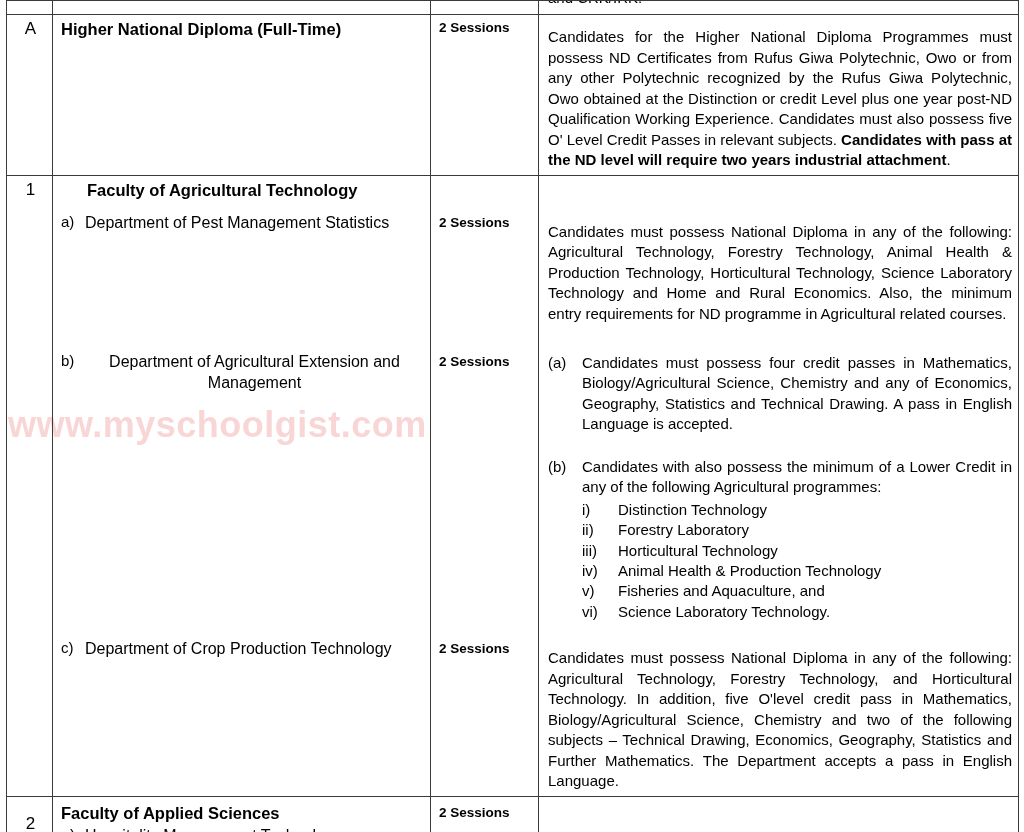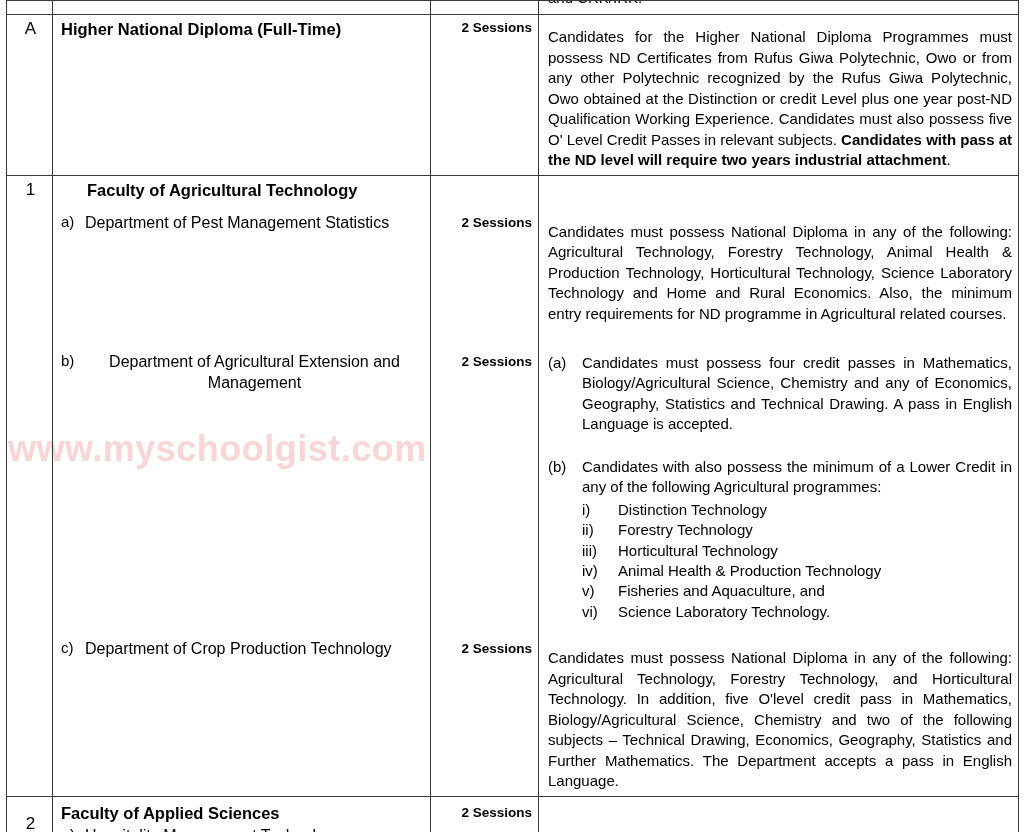--- a/index.html
+++ b/index.html
@@ -13,21 +13,21 @@
     font-family: "Liberation Sans", sans-serif;
     color: #000000;
     overflow: hidden;
     position: relative;
   }
 
   
   #watermark {
     position: absolute;
     left: 8px;
-    top: 428px;
+    top: 404px;
     width: 540px;
     font-family: "Liberation Sans", sans-serif;
     font-weight: bold;
     font-size: 36px;
     letter-spacing: 0.5px;
     color: #f9d6d6;
     z-index: 5;
     pointer-events: none;
     white-space: nowrap;
   }
@@ -72,21 +72,20 @@
     line-height: 1.1;
   }
   .idx-mid {
     padding-top: 18px;
   }
   .sessions {
     font-size: 13.5px;
     font-weight: bold;
     line-height: 1.15;
     white-space: nowrap;
-    text-align: right;
   }
   .sess-pad-1 { padding-top: 5px; }
 
   .hdr-bold {
     font-size: 16.5px;
     font-weight: bold;
     line-height: 1.25;
   }
   .body-txt {
     font-size: 15px;
@@ -273,21 +272,21 @@
             <span class="marker marker-wide">(b)</span>
             <div class="txt">
               <div class="body-txt">Candidates with also possess the minimum of a Lower Credit in any of the following Agricultural programmes:</div>
               <ul class="sub-list">
                 <li>
                     <span class="rn">i)</span>
                     <span>Distinction Technology</span>
                   </li>
                 <li>
                     <span class="rn">ii)</span>
-                    <span>Forestry Technology</span>
+                    <span>Forestry Laboratory</span>
                   </li>
                 <li>
                     <span class="rn">iii)</span>
                     <span>Horticultural Technology</span>
                   </li>
                 <li>
                     <span class="rn">iv)</span>
                     <span>Animal Health &amp; Production Technology</span>
                   </li>
                 <li>

